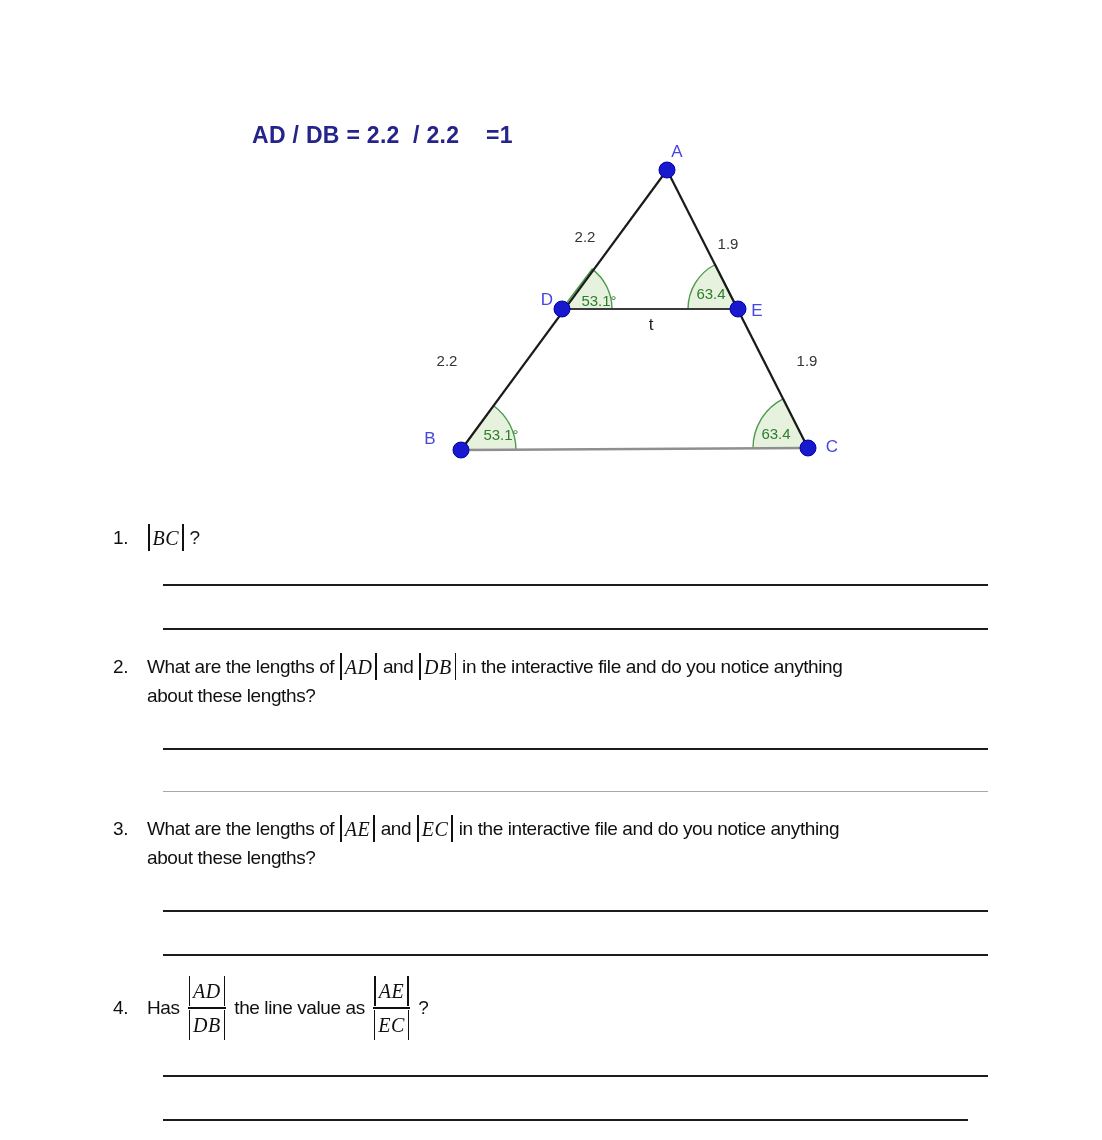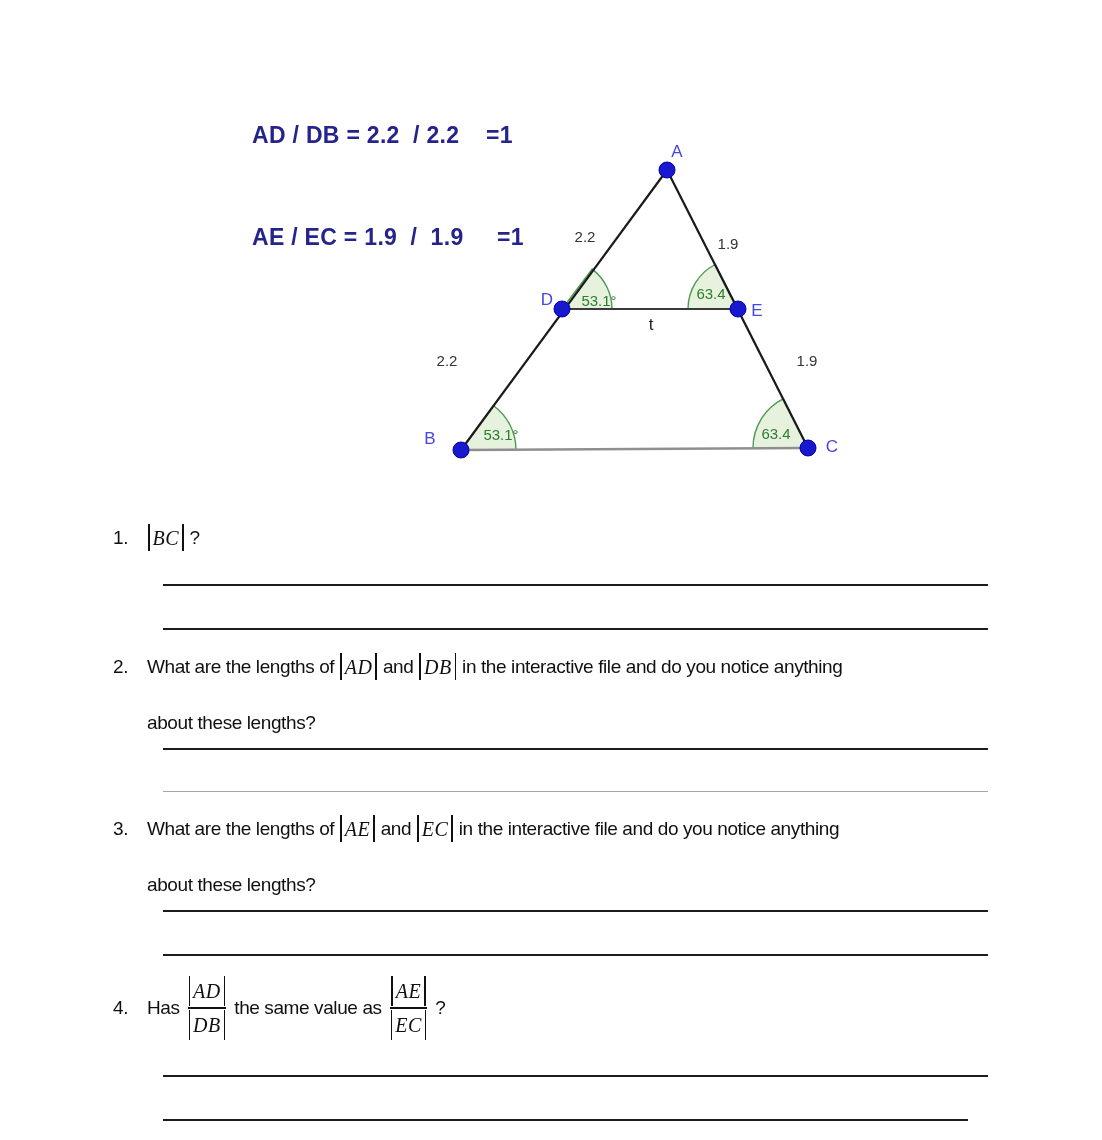--- a/index.html
+++ b/index.html
@@ -16,21 +16,21 @@
   
   .diagram { position:absolute; left:400px; top:130px; width:460px; height:340px; }
   .diagram text { font-family:"Liberation Sans", sans-serif; }
   .pt-label   { fill:#4646e0; font-size:17px; }
   .ang-label  { fill:#2d7d2d; font-size:15px; }
   .seg-label  { fill:#333333; font-size:15px; }
   .t-label    { fill:#222222; font-size:17px; }
   
   .question { position:absolute; left:113px; width:900px; font-size:19px; letter-spacing:-0.4px; color:#101010; }
   .q-line { display:flex; align-items:center; gap:5px; min-height:27px; }
-  .q-line.wrap2 { margin-top:29px;align-items:center; }
+  .q-line.wrap2 { margin-top:2px;align-items:center; }
   .q-num { display:inline-block; width:29px; flex:0 0 29px; }
   
   .abs { display:inline-flex; align-items:center; gap:3px; margin:0 1px;justify-content:center; }
   .abs .vbar { width:1.5px; height:27px; background:#111; }
   .abs .letters { font-family:"Liberation Serif", serif; font-style:italic; font-size:20px;
                   letter-spacing:0.5px; line-height:20px; }
   
   .frac { display:inline-flex; flex-direction:column; align-items:center; margin:0 3px; }
   .frac .abs .vbar { height:30px; }
   .frac .abs .letters { font-size:20px; }
@@ -40,21 +40,20 @@
   .ans-line.light { border-top:1px solid #a8a8a8; }
   .ans-line.short { width:805px; }
 </style>
 </head>
 <body>
 
 <div class="page">
 
   <div class="heading">
     <div class="h-line">AD / DB = 2.2  / 2.2    =1</div>
-    <div class="h-line">AE / EC = 1.9  /  1.9     =1</div>
   </div>
 
   <svg class="diagram" viewBox="0 0 460 340">
 
     <path d="M 162 179 L 212 179 A 50 50 0 0 0 192.2 139.1 Z" fill="#e6f1de" stroke="#4c9a4c" stroke-width="1.4"></path>
     <path d="M 338 179 L 288 179 A 50 50 0 0 1 315.3 134.5 Z" fill="#e6f1de" stroke="#4c9a4c" stroke-width="1.4"></path>
     <path d="M 61 320 L 116 319.7 A 55 55 0 0 0 93.6 275.7 Z" fill="#e6f1de" stroke="#4c9a4c" stroke-width="1.4"></path>
     <path d="M 408 318 L 353 318.3 A 55 55 0 0 1 383.1 268.9 Z" fill="#e6f1de" stroke="#4c9a4c" stroke-width="1.4"></path>
 
     <line x1="267" y1="40" x2="61" y2="320" stroke="#1a1a1a" stroke-width="2.2"></line>
@@ -160,21 +159,21 @@
           <span class="letters">AD</span>
           <span class="vbar"></span>
         </span>
         <span class="frac-rule"></span>
         <span class="abs">
           <span class="vbar"></span>
           <span class="letters">DB</span>
           <span class="vbar"></span>
         </span>
       </span>
-      <span>the same value as</span>
+      <span>the line value as</span>
       <span class="frac">
         <span class="abs">
           <span class="vbar"></span>
           <span class="letters">AE</span>
           <span class="vbar"></span>
         </span>
         <span class="frac-rule"></span>
         <span class="abs">
           <span class="vbar"></span>
           <span class="letters">EC</span>

